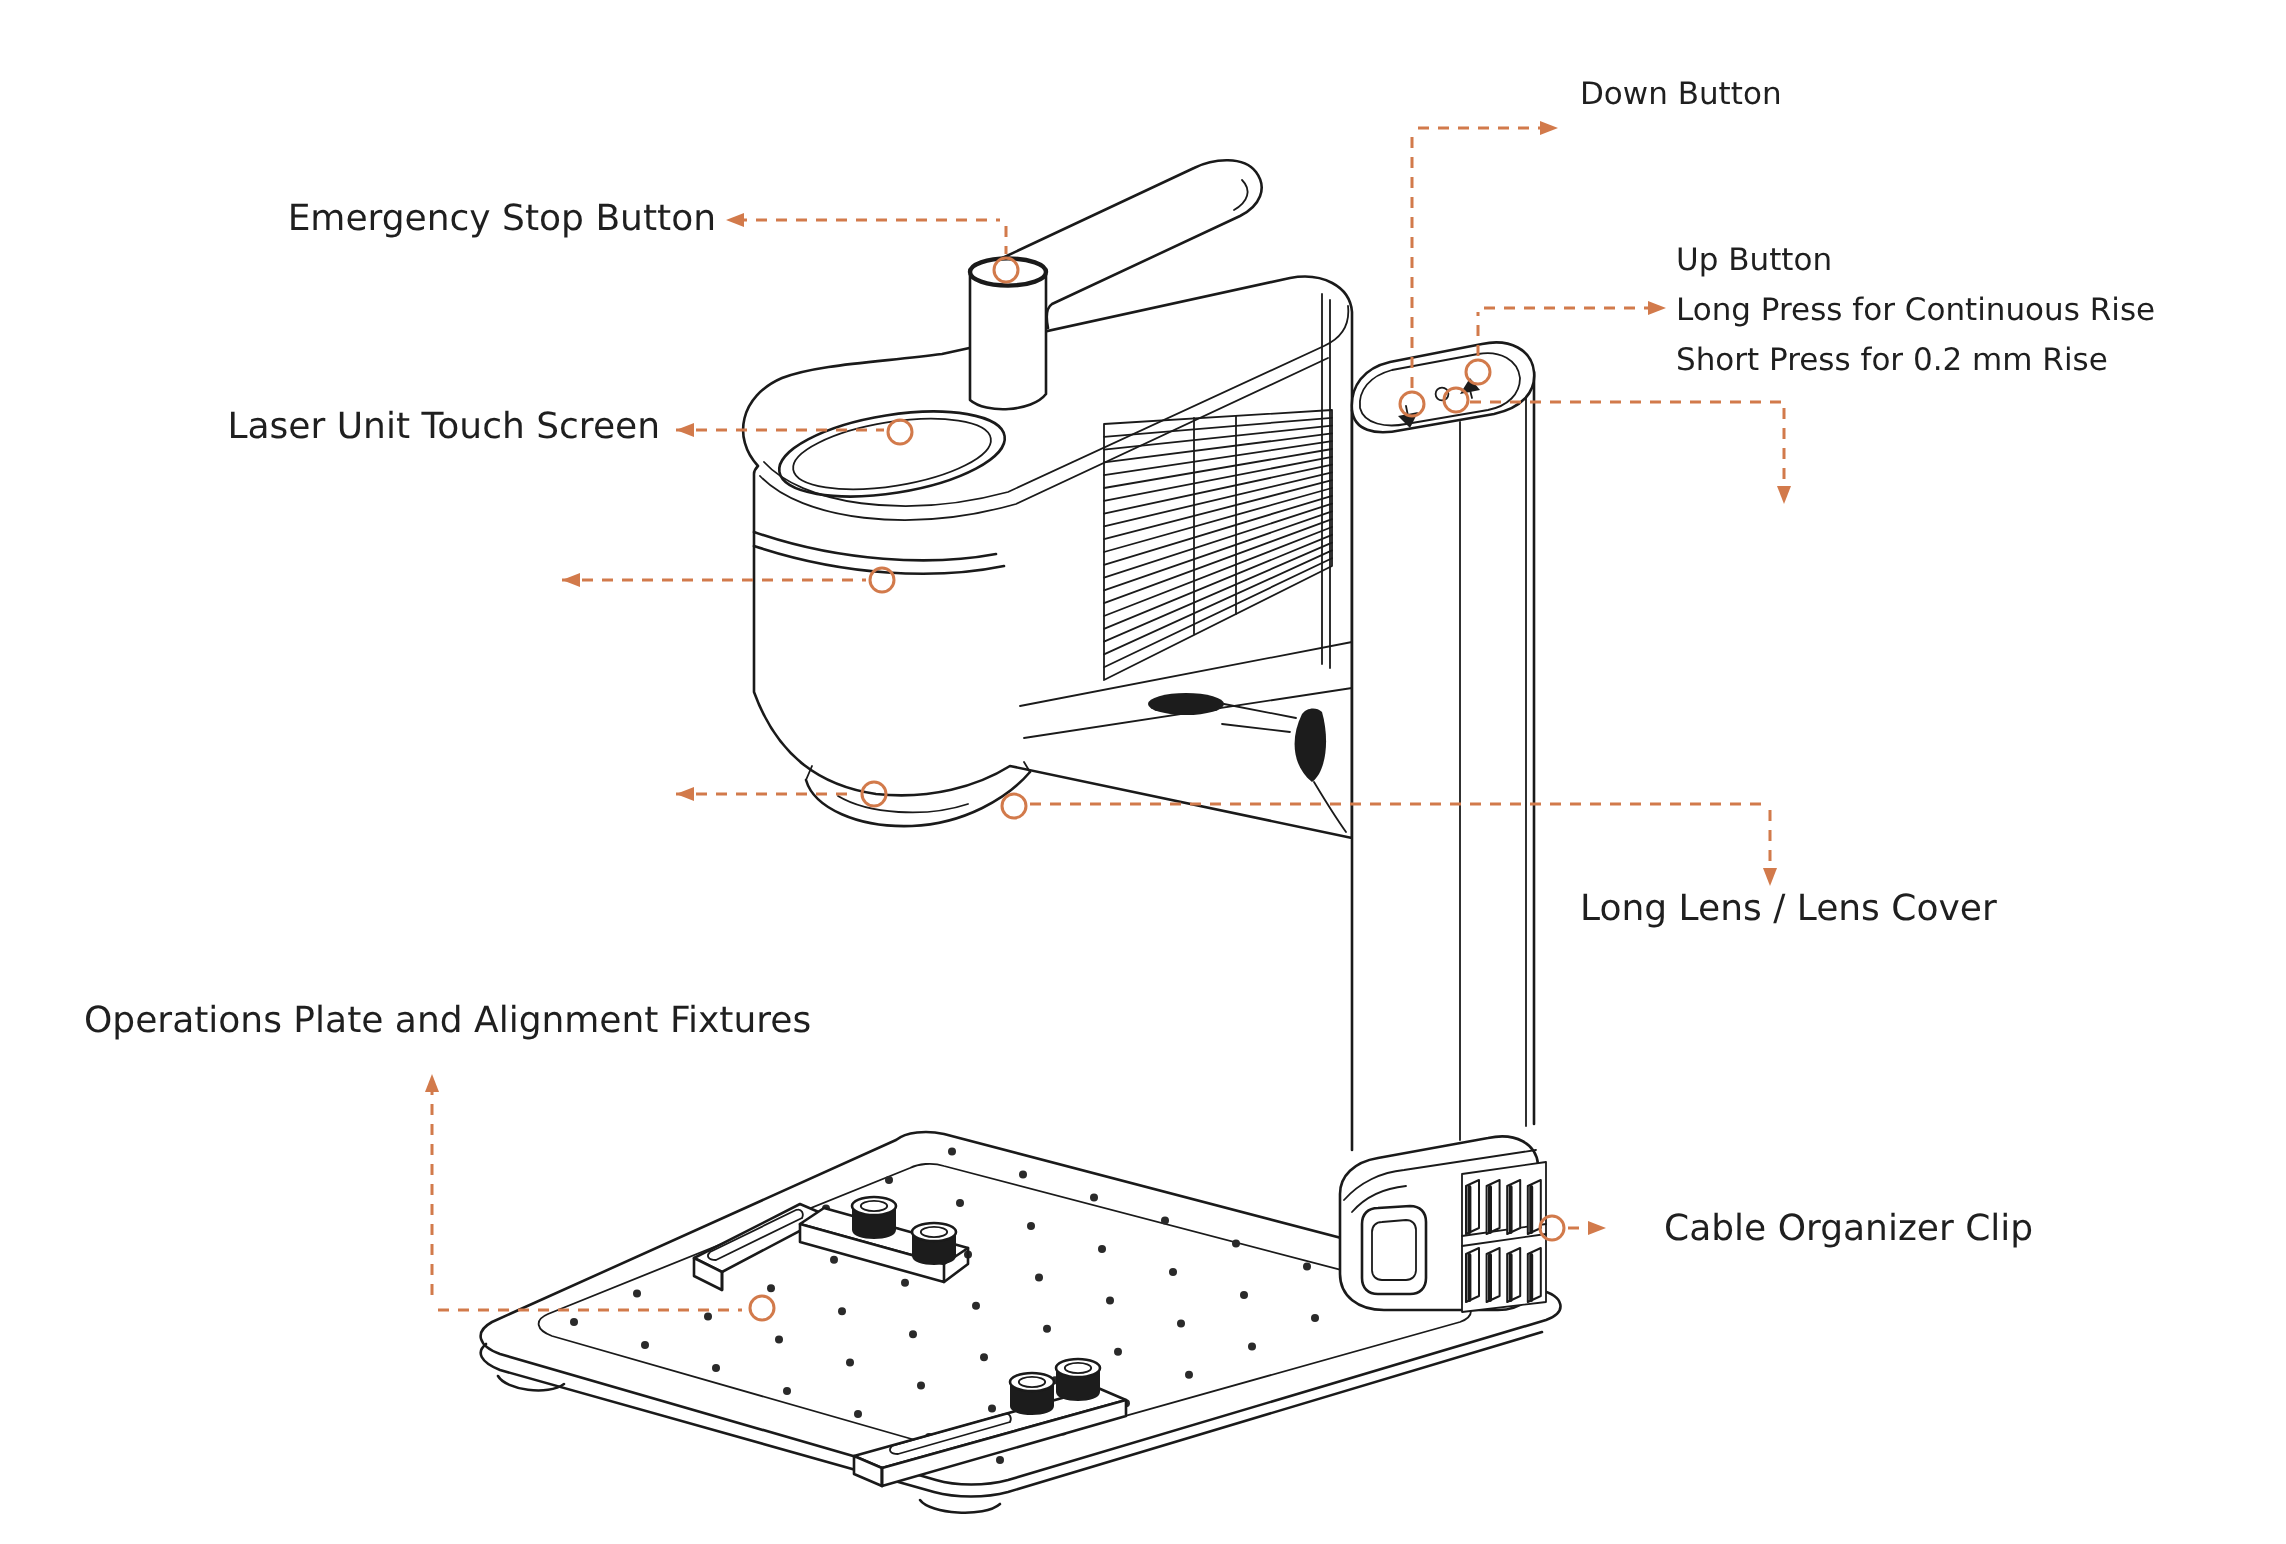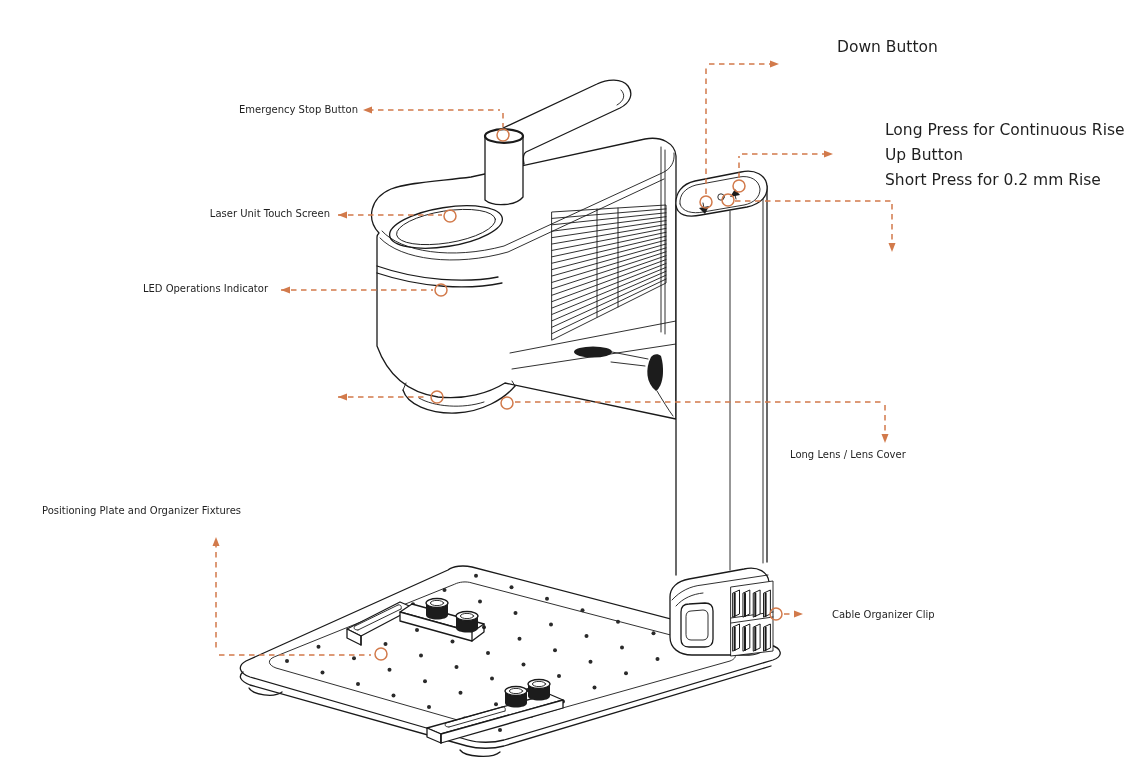--- a/index.html
+++ b/index.html
@@ -2,25 +2,25 @@
 <html style="--leader: #D27A4B; --line: #1a1a1a; --text: #1f1f1f;"><head>
 <meta charset="utf-8">
 <style>
   html,body{margin:0;padding:0;background:#fff;}
   #canvas{
     position:relative;width:1143px;height:772px;background:#fff;overflow:hidden;
     font-family:"DejaVu Sans","Liberation Sans",sans-serif;
   }
   #machine-svg{position:absolute;left:0;top:0;}
   .lbl{
-    position:absolute;font-size:10px;line-height:20px;color:var(--text,#1f1f1f);
+    position:absolute;font-size:18px;line-height:20px;color:var(--text,#1f1f1f);
     white-space:nowrap;
   }
   .lbl.right{text-align:right;}
-  .lbl-block{position:absolute;font-size:15.5px;line-height:25px;color:var(--text,#1f1f1f);white-space:nowrap;margin-left:47px;}
+  .lbl-block{position:absolute;font-size:15.5px;line-height:25px;color:var(--text,#1f1f1f);white-space:nowrap;}
   .machine{stroke:var(--line,#1a1a1a);fill:none;stroke-width:1.3;stroke-linejoin:round;stroke-linecap:round;}
   .fillw{fill:#ffffff;}
   .thin{stroke-width:0.9;}
   .thick{stroke-width:2.2;}
   .dark{fill:#1c1c1c;stroke:none;}
   .leader{stroke:var(--leader,#D27A4B);fill:none;stroke-width:1.5;}
   .dash{stroke-dasharray:5.5 4.5;}
   .marker{stroke:var(--leader,#D27A4B);fill:none;stroke-width:1.5;}
   .arrow{fill:var(--leader,#D27A4B);stroke:none;}
   .dots circle{fill:#2a2a2a;stroke:none;}
@@ -285,28 +285,27 @@
       <g>
         <path class="leader dash" d="M784,614 H794"></path>
         <path class="arrow" d="M794,610.5 L803,614 L794,617.5 Z"></path>
         <circle class="marker" cx="776" cy="614" r="6"></circle>
       </g>
     </g>
   </svg>
 
   <div class="lbl right" style="right:785px;top:100px">Emergency Stop Button</div>
   <div class="lbl right" style="right:813px;top:204px">Laser Unit Touch Screen</div>
-  <div class="lbl right" style="right:875px;top:279px">LED Operations Indicator</div>
-  <div class="lbl" style="left:42px;top:501px">Positioning Plate and Organizer Fixtures</div>
+  <div class="lbl" style="left:42px;top:501px">Operations Plate and Alignment Fixtures</div>
 
   <div class="lbl-block" style="left:790px;top:35px">
     <div>Down Button</div>
   </div>
 
   <div class="lbl-block" style="left:838px;top:118px">
+    <div>Up Button</div>
     <div>Long Press for Continuous Rise</div>
-    <div>Up Button</div>
     <div>Short Press for 0.2 mm Rise</div>
   </div>
 
   <div class="lbl" style="left:790px;top:445px">Long Lens / Lens Cover</div>
   <div class="lbl" style="left:832px;top:605px">Cable Organizer Clip</div>
 </div>
 
 </body></html>

